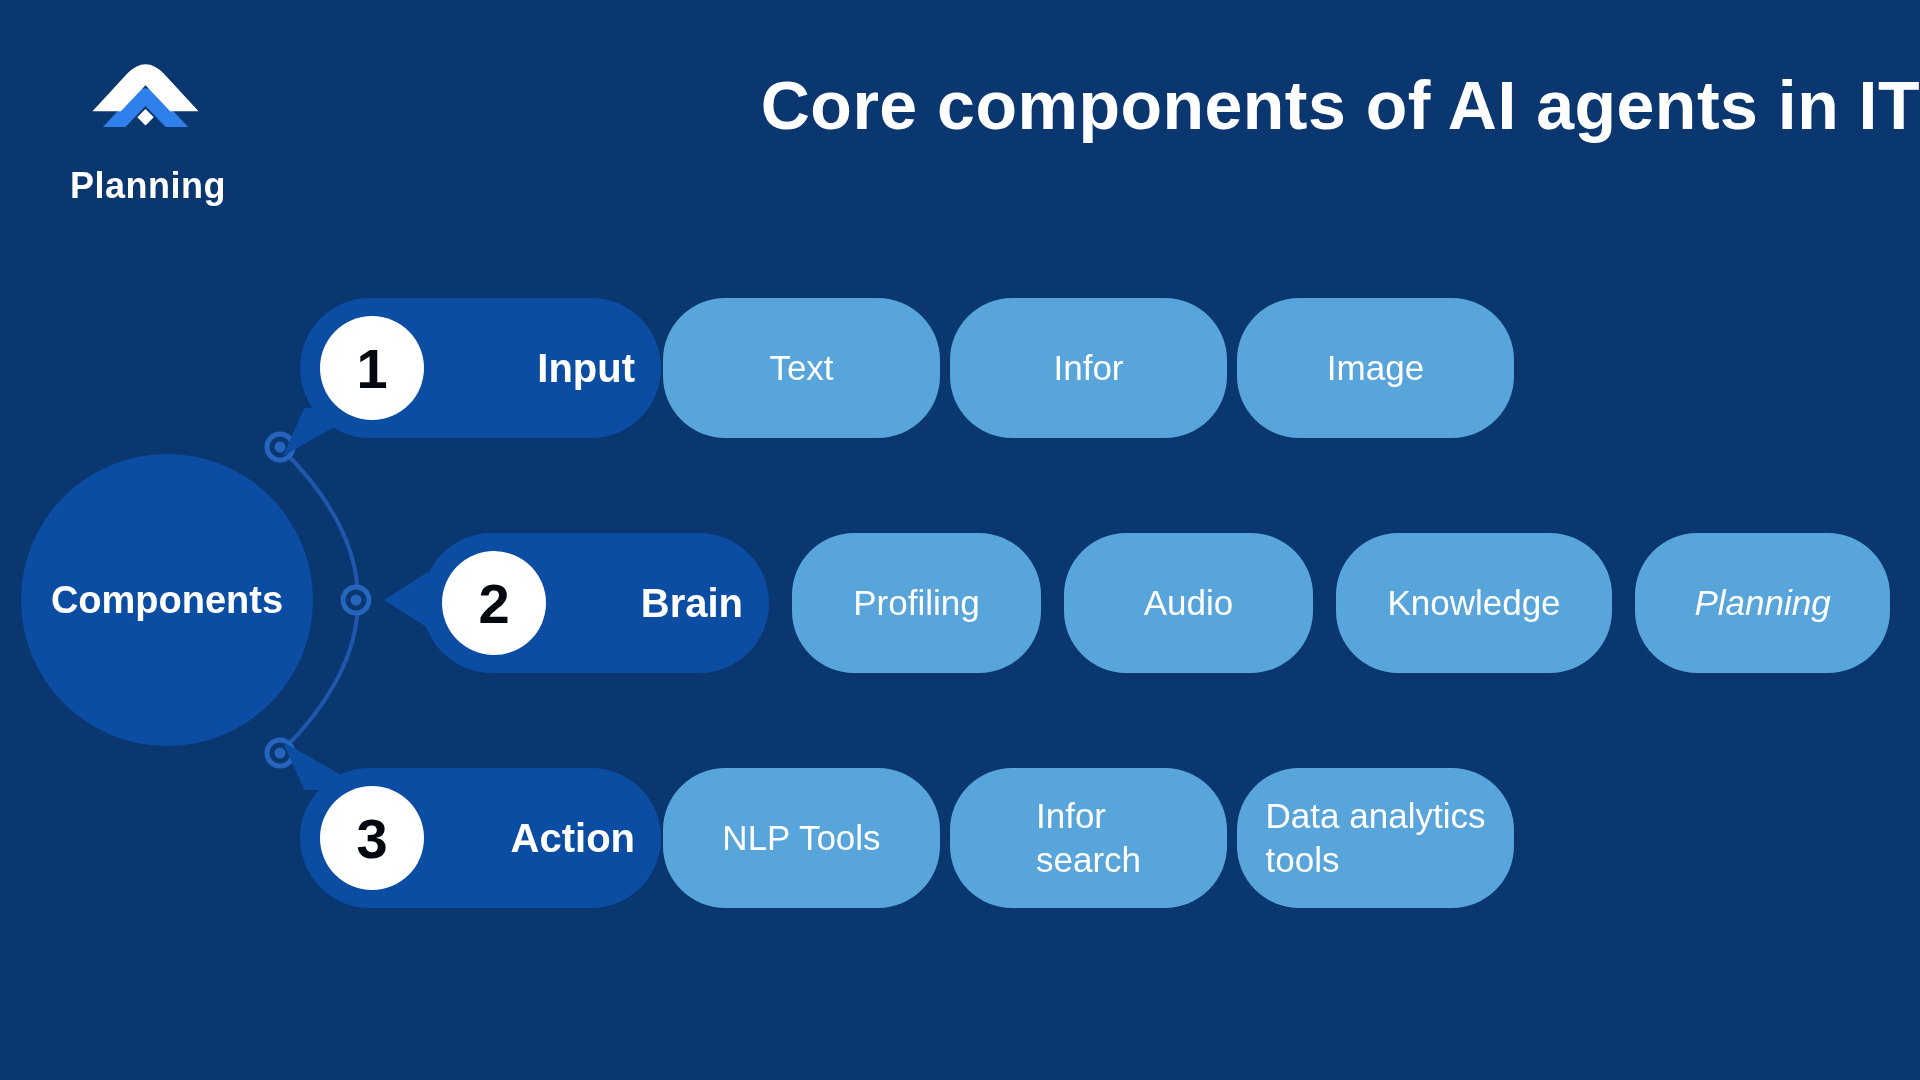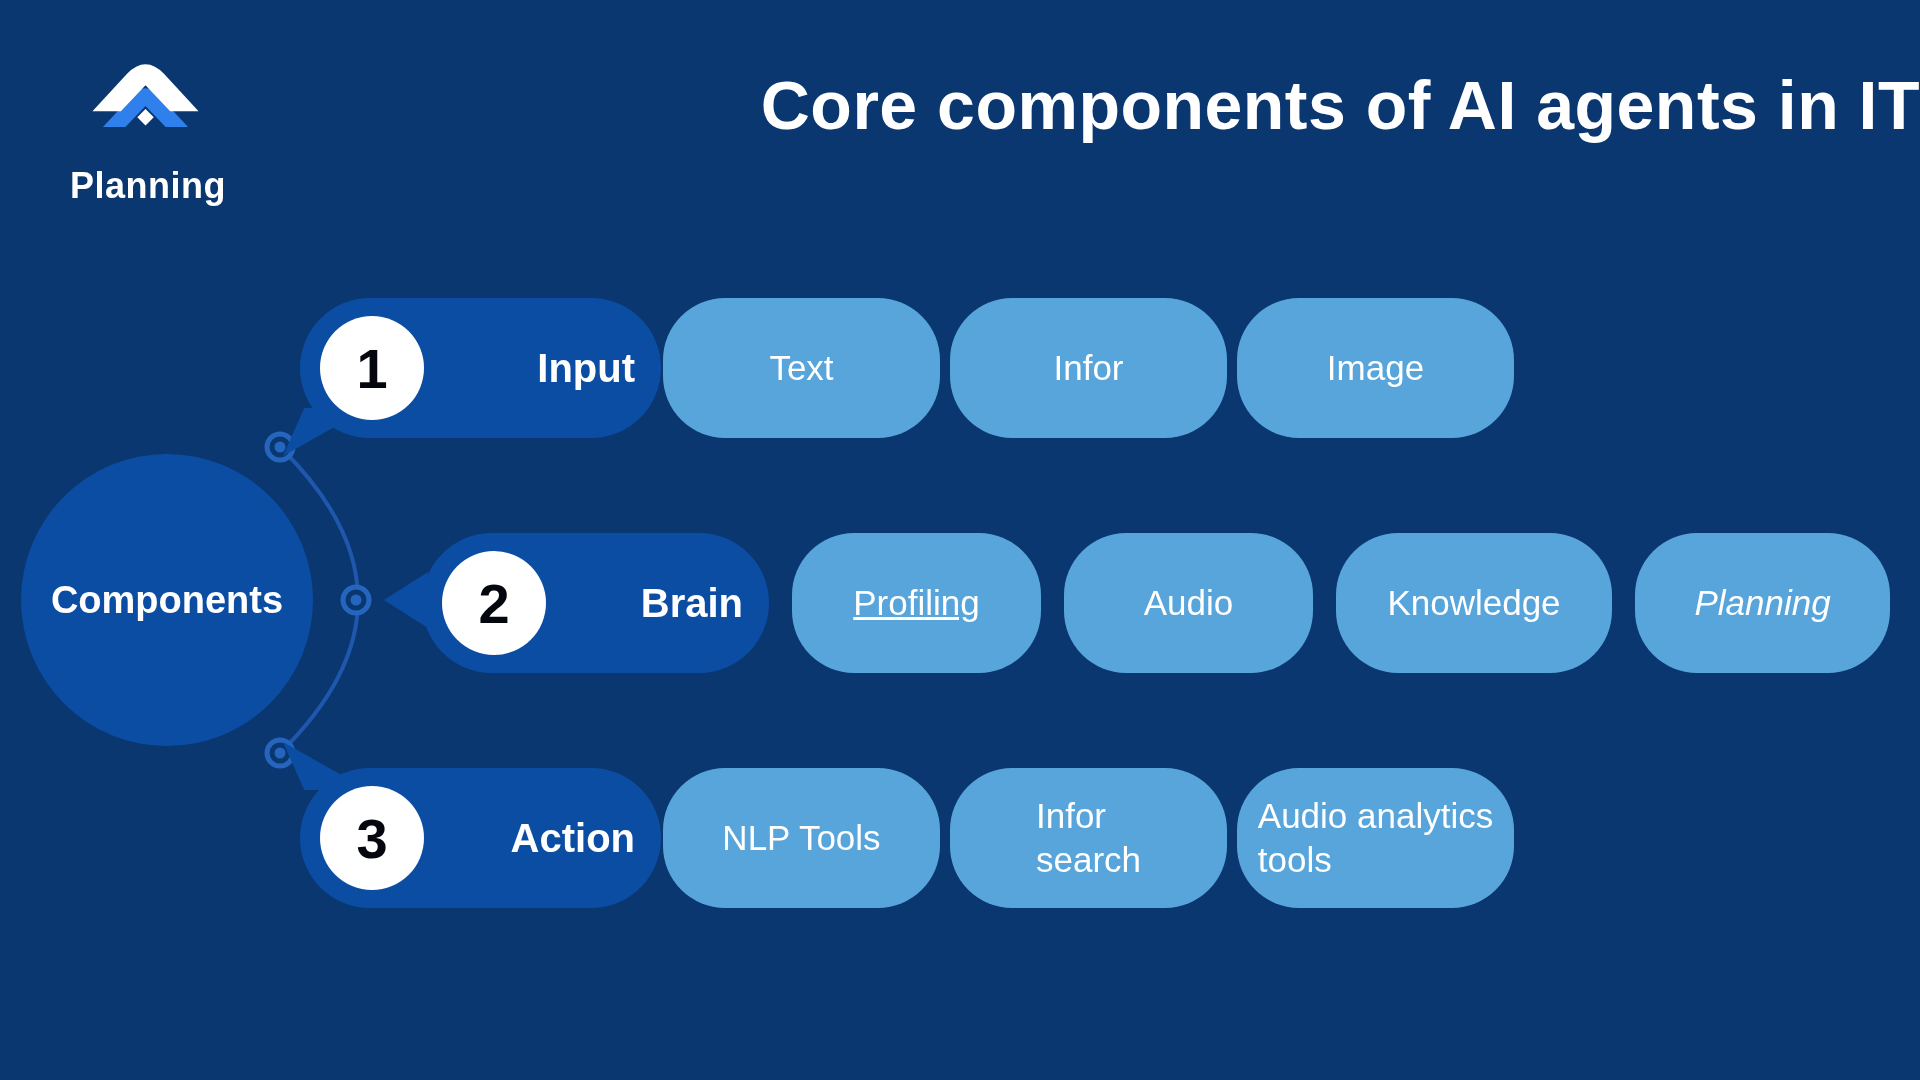--- a/index.html
+++ b/index.html
@@ -56,21 +56,21 @@
   .items{position:absolute;display:flex;z-index:2;}
   .items .pill{
     height:140px;background:var(--light);border-radius:62px;
     display:flex;align-items:center;justify-content:center;
     color:#fff;font-size:35px;line-height:1.25;text-align:left;
   }
   .items .pill span{white-space:pre-line;}
   .items-input {left:663px;top:298px;gap:10px;}
   .items-input .pill{width:277px;}
   .items-brain {left:792px;top:533px;gap:23px;}
-  .items-brain .pill:nth-child(1){width:249px;text-decoration:underline;}
+  .items-brain .pill:nth-child(1){width:249px;}
   .items-brain .pill:nth-child(2){width:249px;}
   .items-brain .pill:nth-child(3){width:276px;}
   .items-brain .pill:nth-child(4){width:255px;font-style:italic;}
   .items-action{left:663px;top:768px;gap:10px;}
   .items-action .pill{width:277px;}
 </style>
 </head>
 <body>
 
 <div class="canvas">
@@ -150,18 +150,18 @@
   </div>
   <div class="items items-action">
     <div class="pill">
         <span>NLP Tools</span>
       </div>
     <div class="pill">
         <span>Infor
 search</span>
       </div>
     <div class="pill">
-        <span>Audio analytics
+        <span>Data analytics
 tools</span>
       </div>
   </div>
 
 </div>
 
 </body></html>

